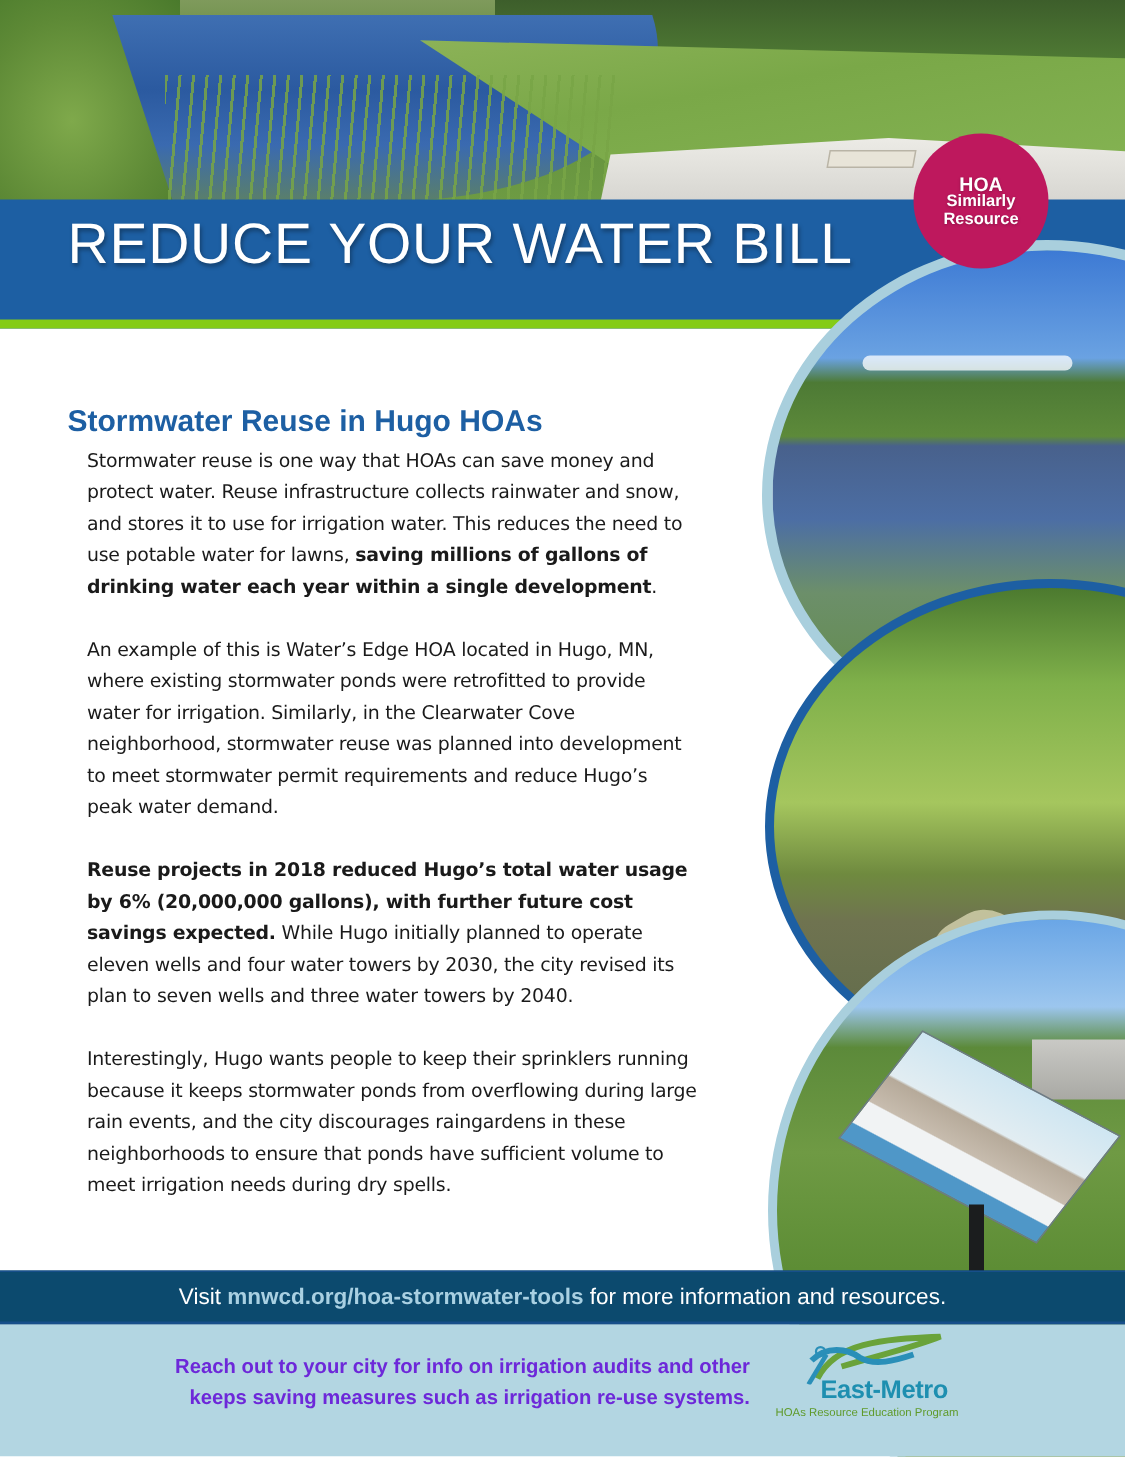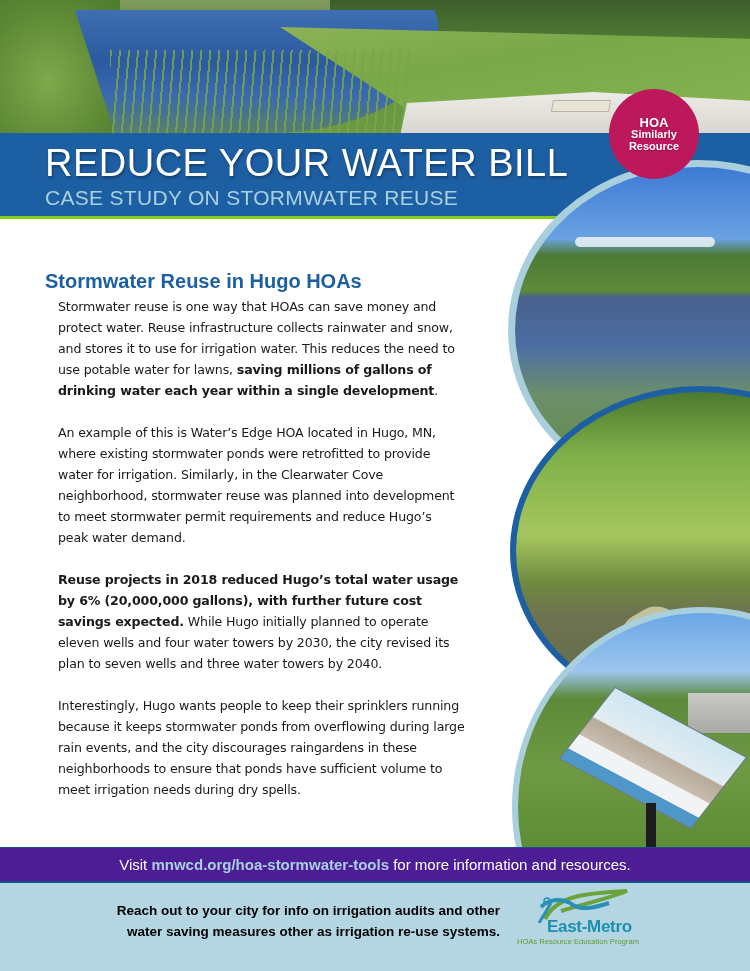--- a/index.html
+++ b/index.html
@@ -41,21 +41,21 @@
   }
   .hero .lid {
     position: absolute; left: 552px; top: 100px; width: 58px; height: 12px;
     background: #e8e4d8; border: 1px solid #b9b4a6; transform: skewX(-10deg);
   }
 
   
   .banner {
     position: absolute; left: 0; top: 133px; width: 750px; height: 86px;
     background: #1d5fa3;
-    border-bottom: 3px solid #84cc16;
+    border-bottom: 6px solid #84cc16;
   }
   .banner .title {
     position: absolute; left: 45px; top: 9px;
     font-family: "Liberation Sans", sans-serif; font-size: 38px; font-weight: 400;
     color: #ffffff; letter-spacing: 0.5px;
     text-shadow: 1px 2px 3px rgba(0,0,0,0.35);
   }
   .banner .subtitle {
     position: absolute; left: 45px; top: 53px;
     font-family: "Liberation Sans", sans-serif; font-size: 21px; font-weight: 400;
@@ -103,31 +103,31 @@
   }
   .article p {
     font-family: "DejaVu Sans", sans-serif; font-size: 12.6px; line-height: 21px; color: #1a1a1a;
     margin-left: 13px; margin-bottom: 21px; letter-spacing: -0.15px;
   }
   .article b { font-weight: 700; }
 
   
   .linkbar {
     position: absolute; left: 0; top: 847px; width: 750px; height: 36px;
-    background: #4c1d95; border-top: 1px solid #174f8a; border-bottom: 2px solid #174f8a;
+    background: #0c4a6e; border-top: 1px solid #174f8a; border-bottom: 2px solid #174f8a;
     text-align: center; font-family: "Liberation Sans", sans-serif; font-size: 15px; color: #ffffff;
     line-height: 34px;
   }
   .linkbar .url { color: #a9d0e2; font-weight: 700; }
 
   
   .footer { position: absolute; left: 0; top: 883px; width: 750px; height: 88px; background: #b3d6e2; }
   .footer .msg {
     position: absolute; right: 250px; top: 17px; text-align: right;
-    font-family: "Liberation Sans", sans-serif; font-weight: 700; font-size: 13.5px; line-height: 21px; color: #000000;
+    font-family: "Liberation Sans", sans-serif; font-weight: 700; font-size: 13.5px; line-height: 21px; color: #6d28d9;
   }
   .logo { position: absolute; left: 517px; top: 6px; width: 145px; height: 60px; }
   .logo .wordmark {
     position: absolute; left: 30px; top: 28px; font-family: "Liberation Sans", sans-serif; font-weight: 700;
     font-size: 17px; color: #1e8fb0; letter-spacing: -0.3px;
   }
   .logo .tagline {
     position: absolute; left: 0; top: 48px; font-family: "Liberation Sans", sans-serif; font-size: 7.6px; color: #5f9a2a; white-space: nowrap;
   }
 </style>
@@ -139,21 +139,20 @@
   <div class="grass-left"></div>
   <div class="water"></div>
   <div class="bank"></div>
   <div class="reeds"></div>
   <div class="vault"></div>
   <div class="lid"></div>
 </div>
 
 <div class="banner">
   <div class="title">REDUCE YOUR WATER BILL</div>
-  <div class="subtitle">CASE STUDY ON STORMWATER REUSE</div>
 </div>
 
 <div class="circle c1">
   <div class="clouds"></div>
 </div>
 <div class="circle c2">
   <div class="foam"></div>
 </div>
 <div class="circle c3">
   <div class="box"></div>
@@ -175,21 +174,21 @@
   <p>Interestingly, Hugo wants people to keep their sprinklers running because it keeps stormwater ponds from overflowing during large rain events, and the city discourages raingardens in these neighborhoods to ensure that ponds have sufficient volume to meet irrigation needs during dry spells.</p>
 </div>
 
 <div class="linkbar">
   <span>Visit </span><span class="url">mnwcd.org/hoa-stormwater-tools</span><span> for more information and resources.</span>
 </div>
 
 <div class="footer">
   <div class="msg">
     <div>Reach out to your city for info on irrigation audits and other</div>
-    <div>water saving measures other as irrigation re-use systems.</div>
+    <div>keeps saving measures such as irrigation re-use systems.</div>
   </div>
   <div class="logo">
     <svg width="145" height="34" viewBox="0 0 145 34" style="position:absolute;left:0;top:0">
       <path d="M28 30 C40 6, 70 4, 110 2 C90 10, 70 14, 44 22" fill="none" stroke="#6aa33a" stroke-width="4"></path>
       <path d="M24 18 C34 8, 48 10, 56 16 C66 22, 80 18, 92 14" fill="none" stroke="#2a8fb8" stroke-width="4"></path>
       <circle cx="30" cy="12" r="3" fill="none" stroke="#2a8fb8" stroke-width="1.5"></circle>
       <path d="M22 34 L34 14" stroke="#2a8fb8" stroke-width="3"></path>
     </svg>
     <div class="wordmark">East-Metro</div>
     <div class="tagline">HOAs Resource Education Program</div>

